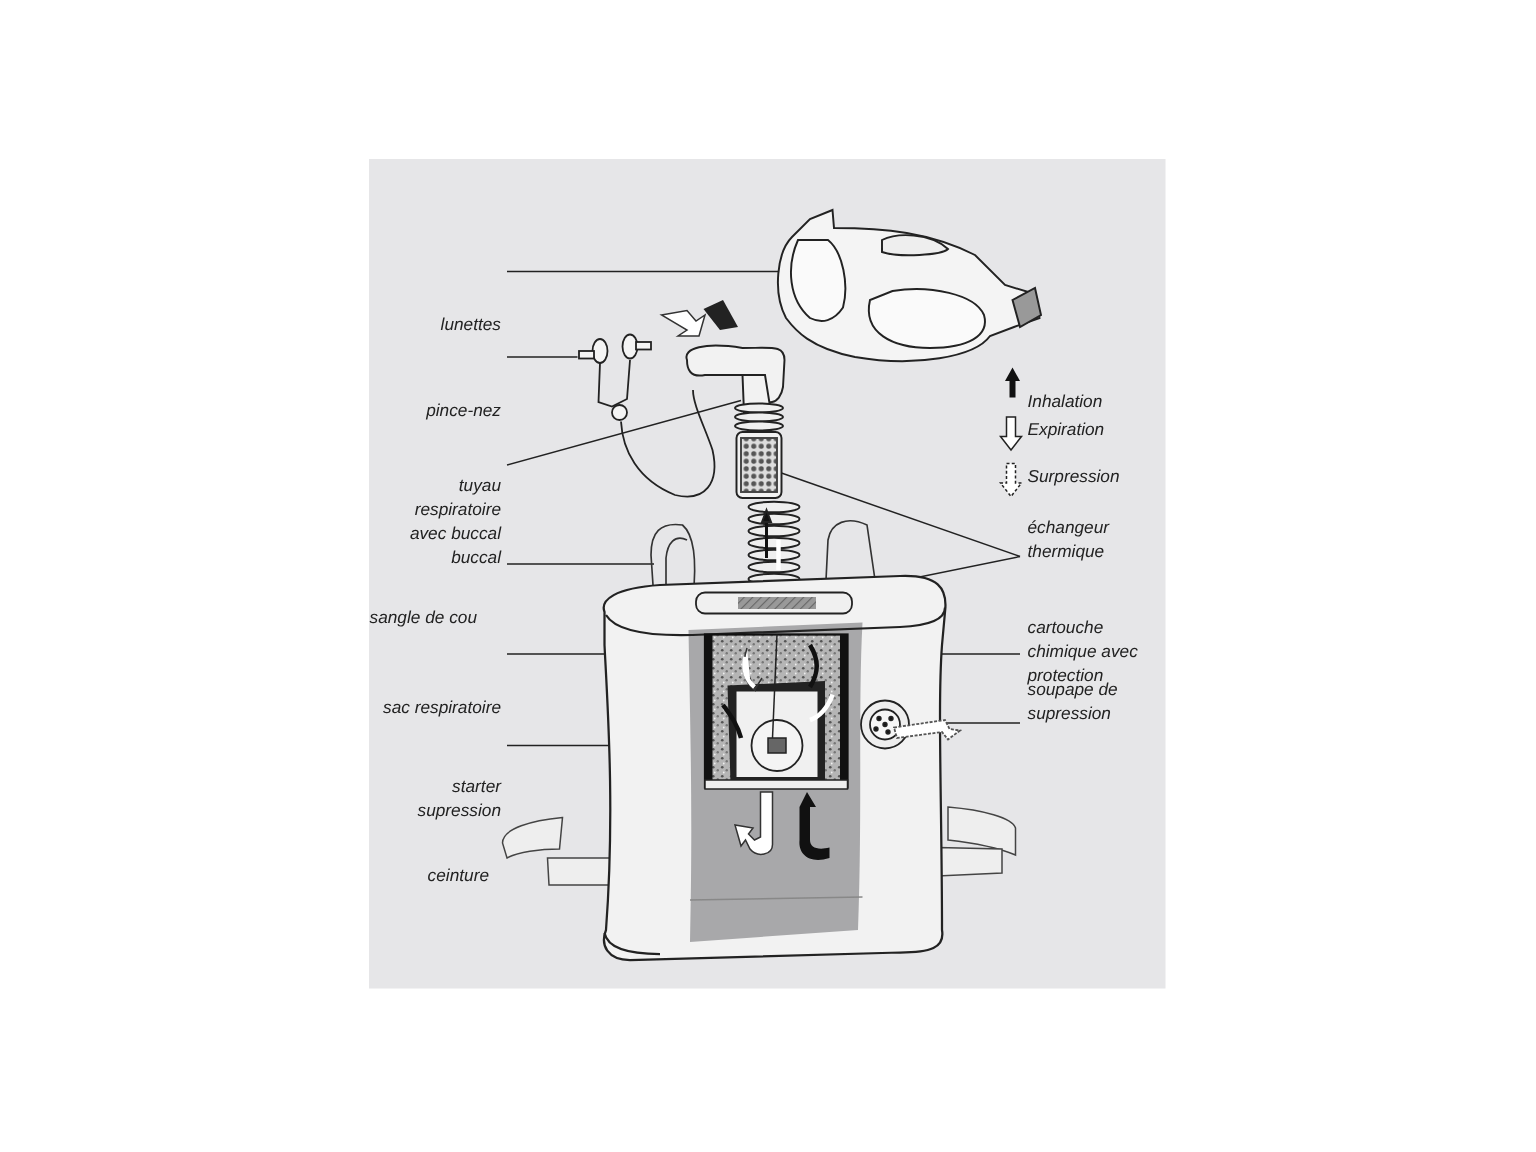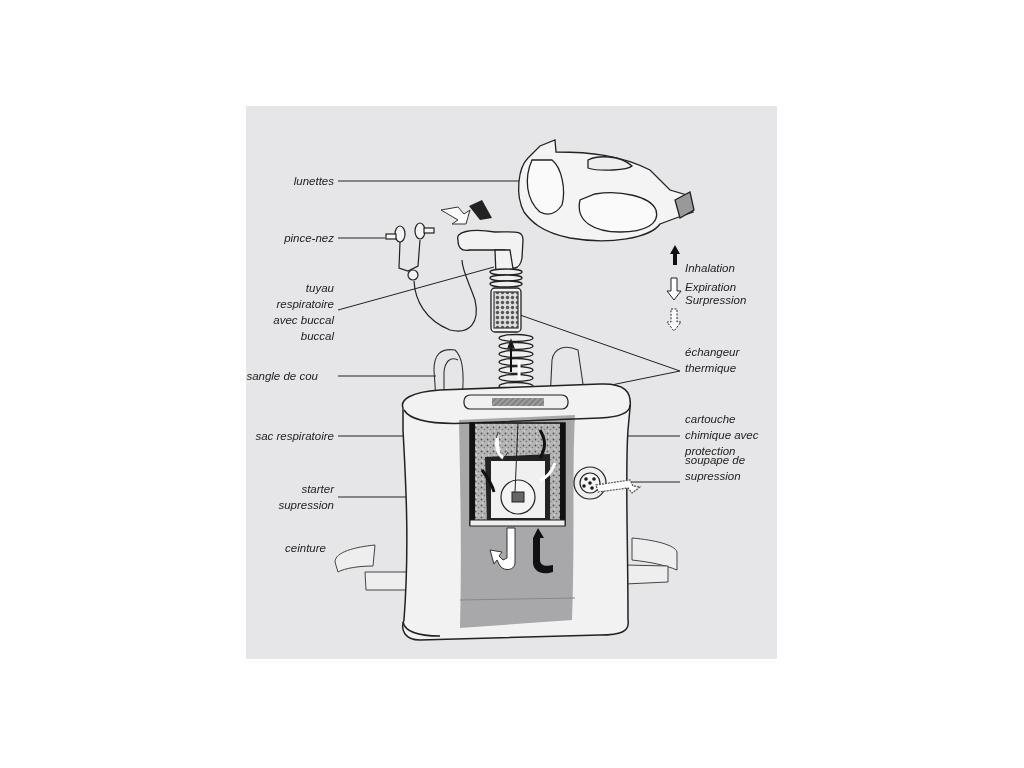--- a/index.html
+++ b/index.html
@@ -11,21 +11,21 @@
     svg.art { position: absolute; left: 0; top: 0; width: 1024px; height: 768px; }
     .lbl {
       position: absolute;
       font-family: "Liberation Sans", "DejaVu Sans", sans-serif;
       font-style: italic;
       font-size: 11.5px;
       line-height: 16px;
       color: #222;
       white-space: nowrap;
     }
-    .lbl.r { text-align: right; }
+    .lbl.r { text-align: right; margin-top: 36px; }
     .lbl.l { text-align: left; }
   </style>
 </head>
 <body>
 
 <div class="panel"></div>
 
 <svg class="art" viewBox="0 0 1024 768" xmlns="http://www.w3.org/2000/svg">
   <defs>
     <pattern id="gran" width="6" height="6" patternUnits="userSpaceOnUse">
@@ -198,13 +198,13 @@
   <div>chimique avec</div>
   <div>protection</div>
 </div>
 <div class="lbl l" style="left:685px; top:452px;">
   <div>soupape de</div>
   <div>supression</div>
 </div>
 
 <div class="lbl l" style="left:685px; top:260px;">Inhalation</div>
 <div class="lbl l" style="left:685px; top:279px;">Expiration</div>
-<div class="lbl l" style="left:685px; top:292px;font-style:italic;">Surpression</div>
+<div class="lbl l" style="left:685px; top:310px;font-style:italic;">Surpression</div>
 
 </body></html>

